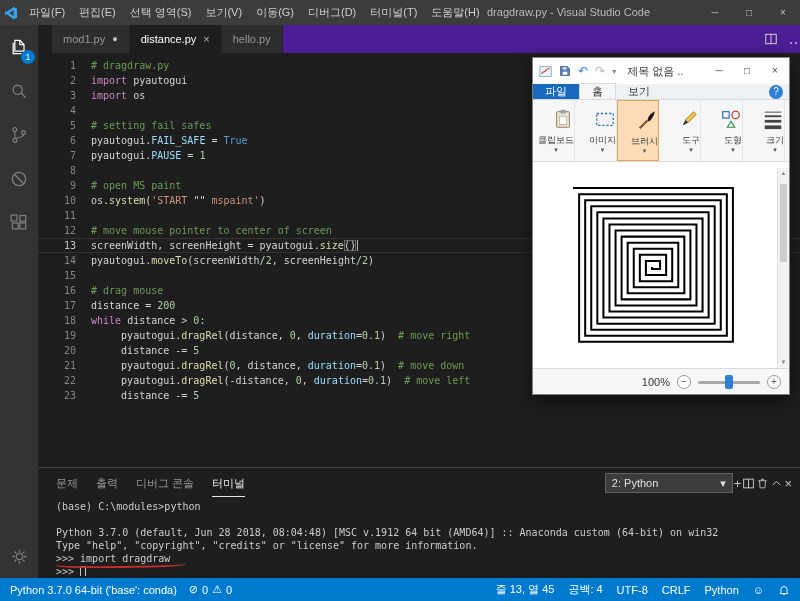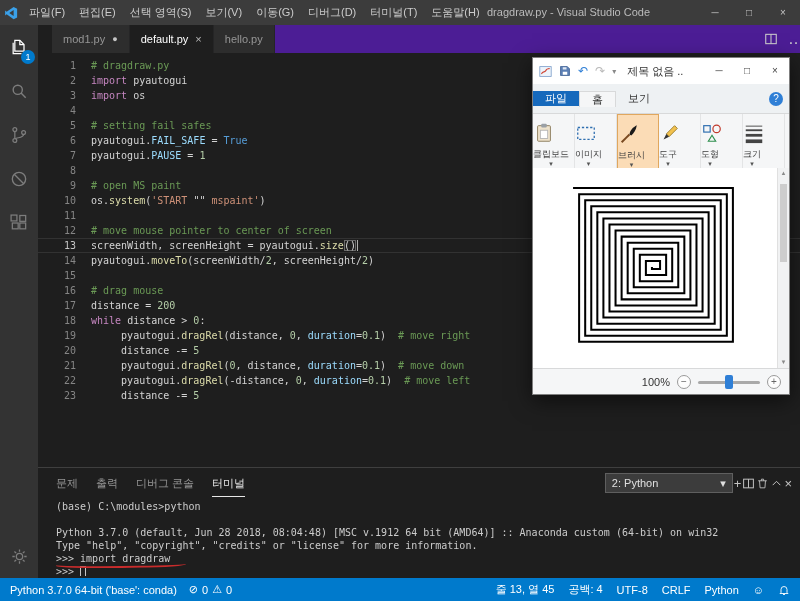--- a/index.html
+++ b/index.html
@@ -80,29 +80,29 @@
   
   .paint { position:absolute; left:532px; top:57px; width:258px; height:338px; background:#ffffff;
     border:1px solid #7f7f7f; box-shadow:0 6px 20px rgba(0,0,0,0.55); z-index:10; color:#222; }
   .p-titlebar { height:26px; display:flex; align-items:center; background:#ffffff; padding-left:6px;
     gap:7px; font-size:11px; }
   .p-title { margin-left:4px; color:#333; }
   .p-controls { margin-left:auto; display:flex; }
   .p-controls span { width:28px; text-align:center; line-height:26px; color:#444; font-size:10px; }
   .p-qicon { display:flex; align-items:center; font-size:12px; }
   .p-undo { color:#2f7fd6; } .p-redo { color:#b9b9b9; } .p-dd { color:#888; font-size:8px; }
-  .p-tabs { height:30px; background:#eef1f3; display:flex; align-items:center; font-size:11px;
+  .p-tabs { height:16px; background:#eef1f3; display:flex; align-items:flex-end; font-size:11px;
     border-bottom:1px solid #d8d9da; }
   .p-tab { padding:0 12px; display:flex; align-items:center; color:#333; }
   .p-tab.file { background:#1669bc; color:#ffffff; }
   .p-tab.sel { background:#f5f6f7; border:1px solid #d8d9da; border-bottom:none; }
   .p-help { margin-left:auto; align-self:center; margin-right:6px; width:14px; height:14px; border-radius:7px;
     background:#2f7fd6; color:#fff; font-size:10px; line-height:14px; text-align:center; }
   .ribbon { height:62px; background:#f5f6f7; display:flex; border-bottom:1px solid #d8d9da; }
-  .rgroup { width:42px; display:flex; flex-direction:column; align-items:flex-start; padding-top:5px;
+  .rgroup { width:42px; display:flex; flex-direction:column; align-items:flex-end; padding-top:5px;
     border-right:1px solid #e3e4e5; }
   .rgroup.hl { background:#fbdcb6; border:1px solid #e0a75e; }
   .ricon { height:28px; display:flex; align-items:center; justify-content:center; }
   .rlabel { font-size:9px; color:#3c3c3c; margin-top:2px; text-align:center; line-height:10px; }
   .rlabel .dd { font-size:7px; color:#555; display:block; }
   .p-canvas { position:absolute; left:0; top:110px; right:0; bottom:26px; background:#ffffff; overflow:hidden; }
   .spiral-wrap { position:absolute; left:0; top:0; right:12px; bottom:0; display:flex;
     align-items:center; justify-content:center; }
   .p-scroll { position:absolute; right:0; top:0; bottom:0; width:12px; background:#f1f2f3;
     border-left:1px solid #e0e0e0; font-size:6px; color:#8a8a8a; text-align:center; }
@@ -193,21 +193,21 @@
       </svg>
   </div>
 </div>
 
 <div class="tabbar">
   <div class="tab">
     <span>mod1.py</span>
     <span class="dot">●</span>
   </div>
   <div class="tab active">
-    <span>default.py</span>
+    <span>distance.py</span>
     <span class="x">×</span>
   </div>
   <div class="tab">
     <span>hello.py</span>
   </div>
   <div class="tab-actions">
     <span>
       <svg width="14" height="14" viewBox="0 0 24 24" fill="none" stroke="currentColor" stroke-width="1.8">
         <rect x="3" y="4" width="18" height="16"></rect>
           <line x1="12" y1="4" x2="12" y2="20"></line>

